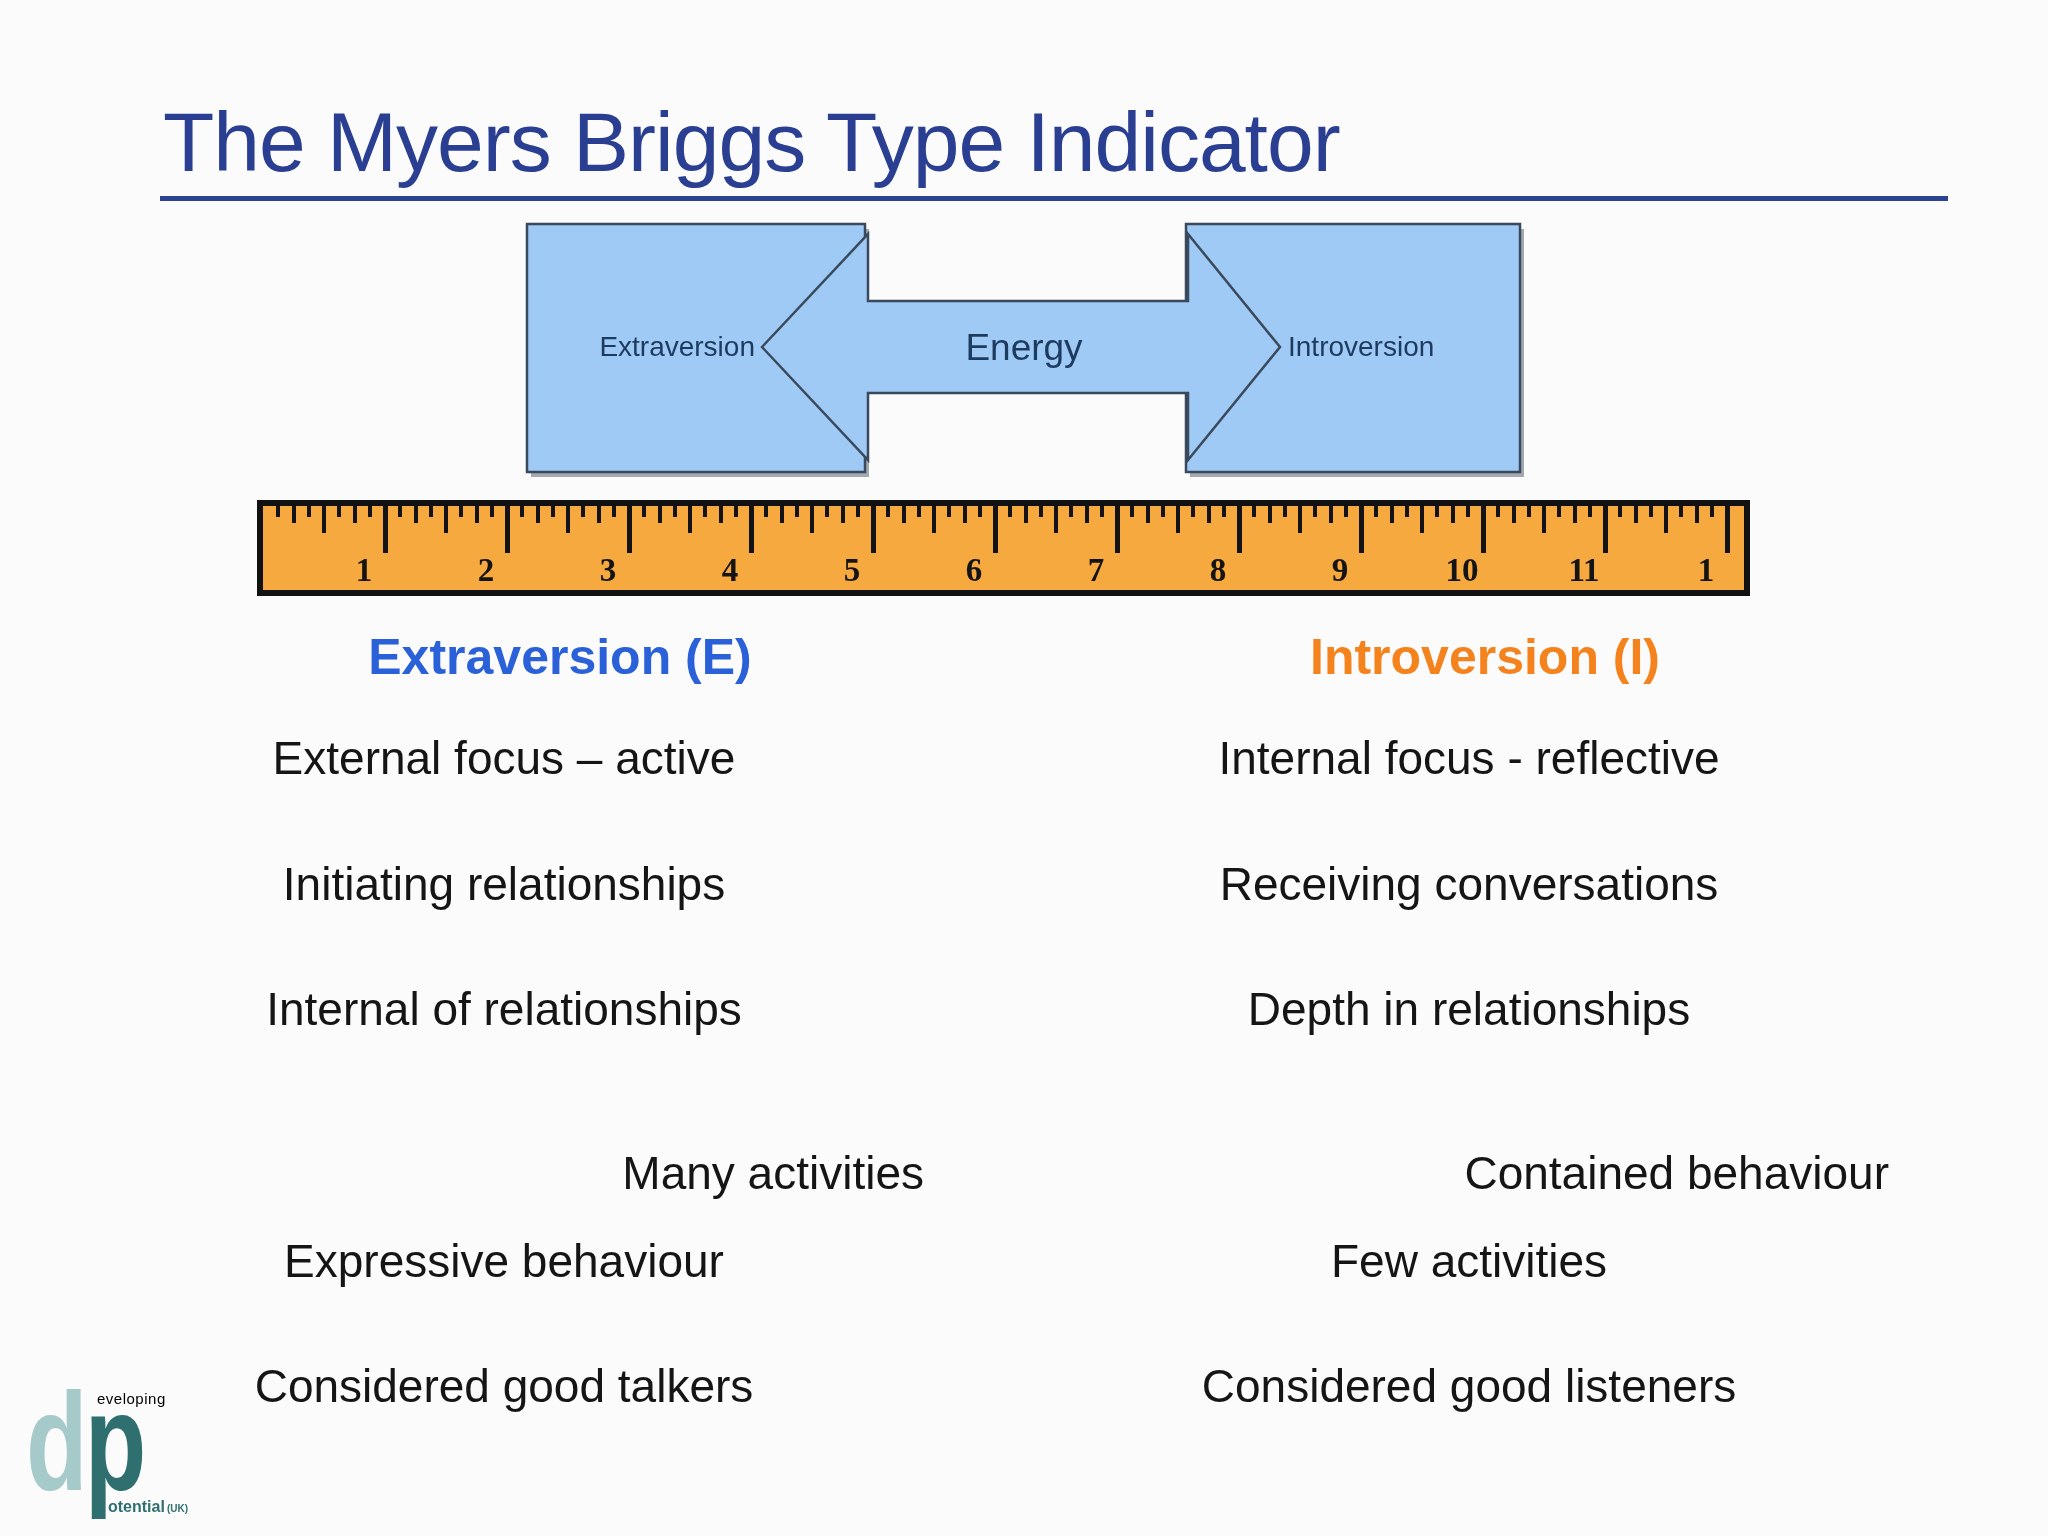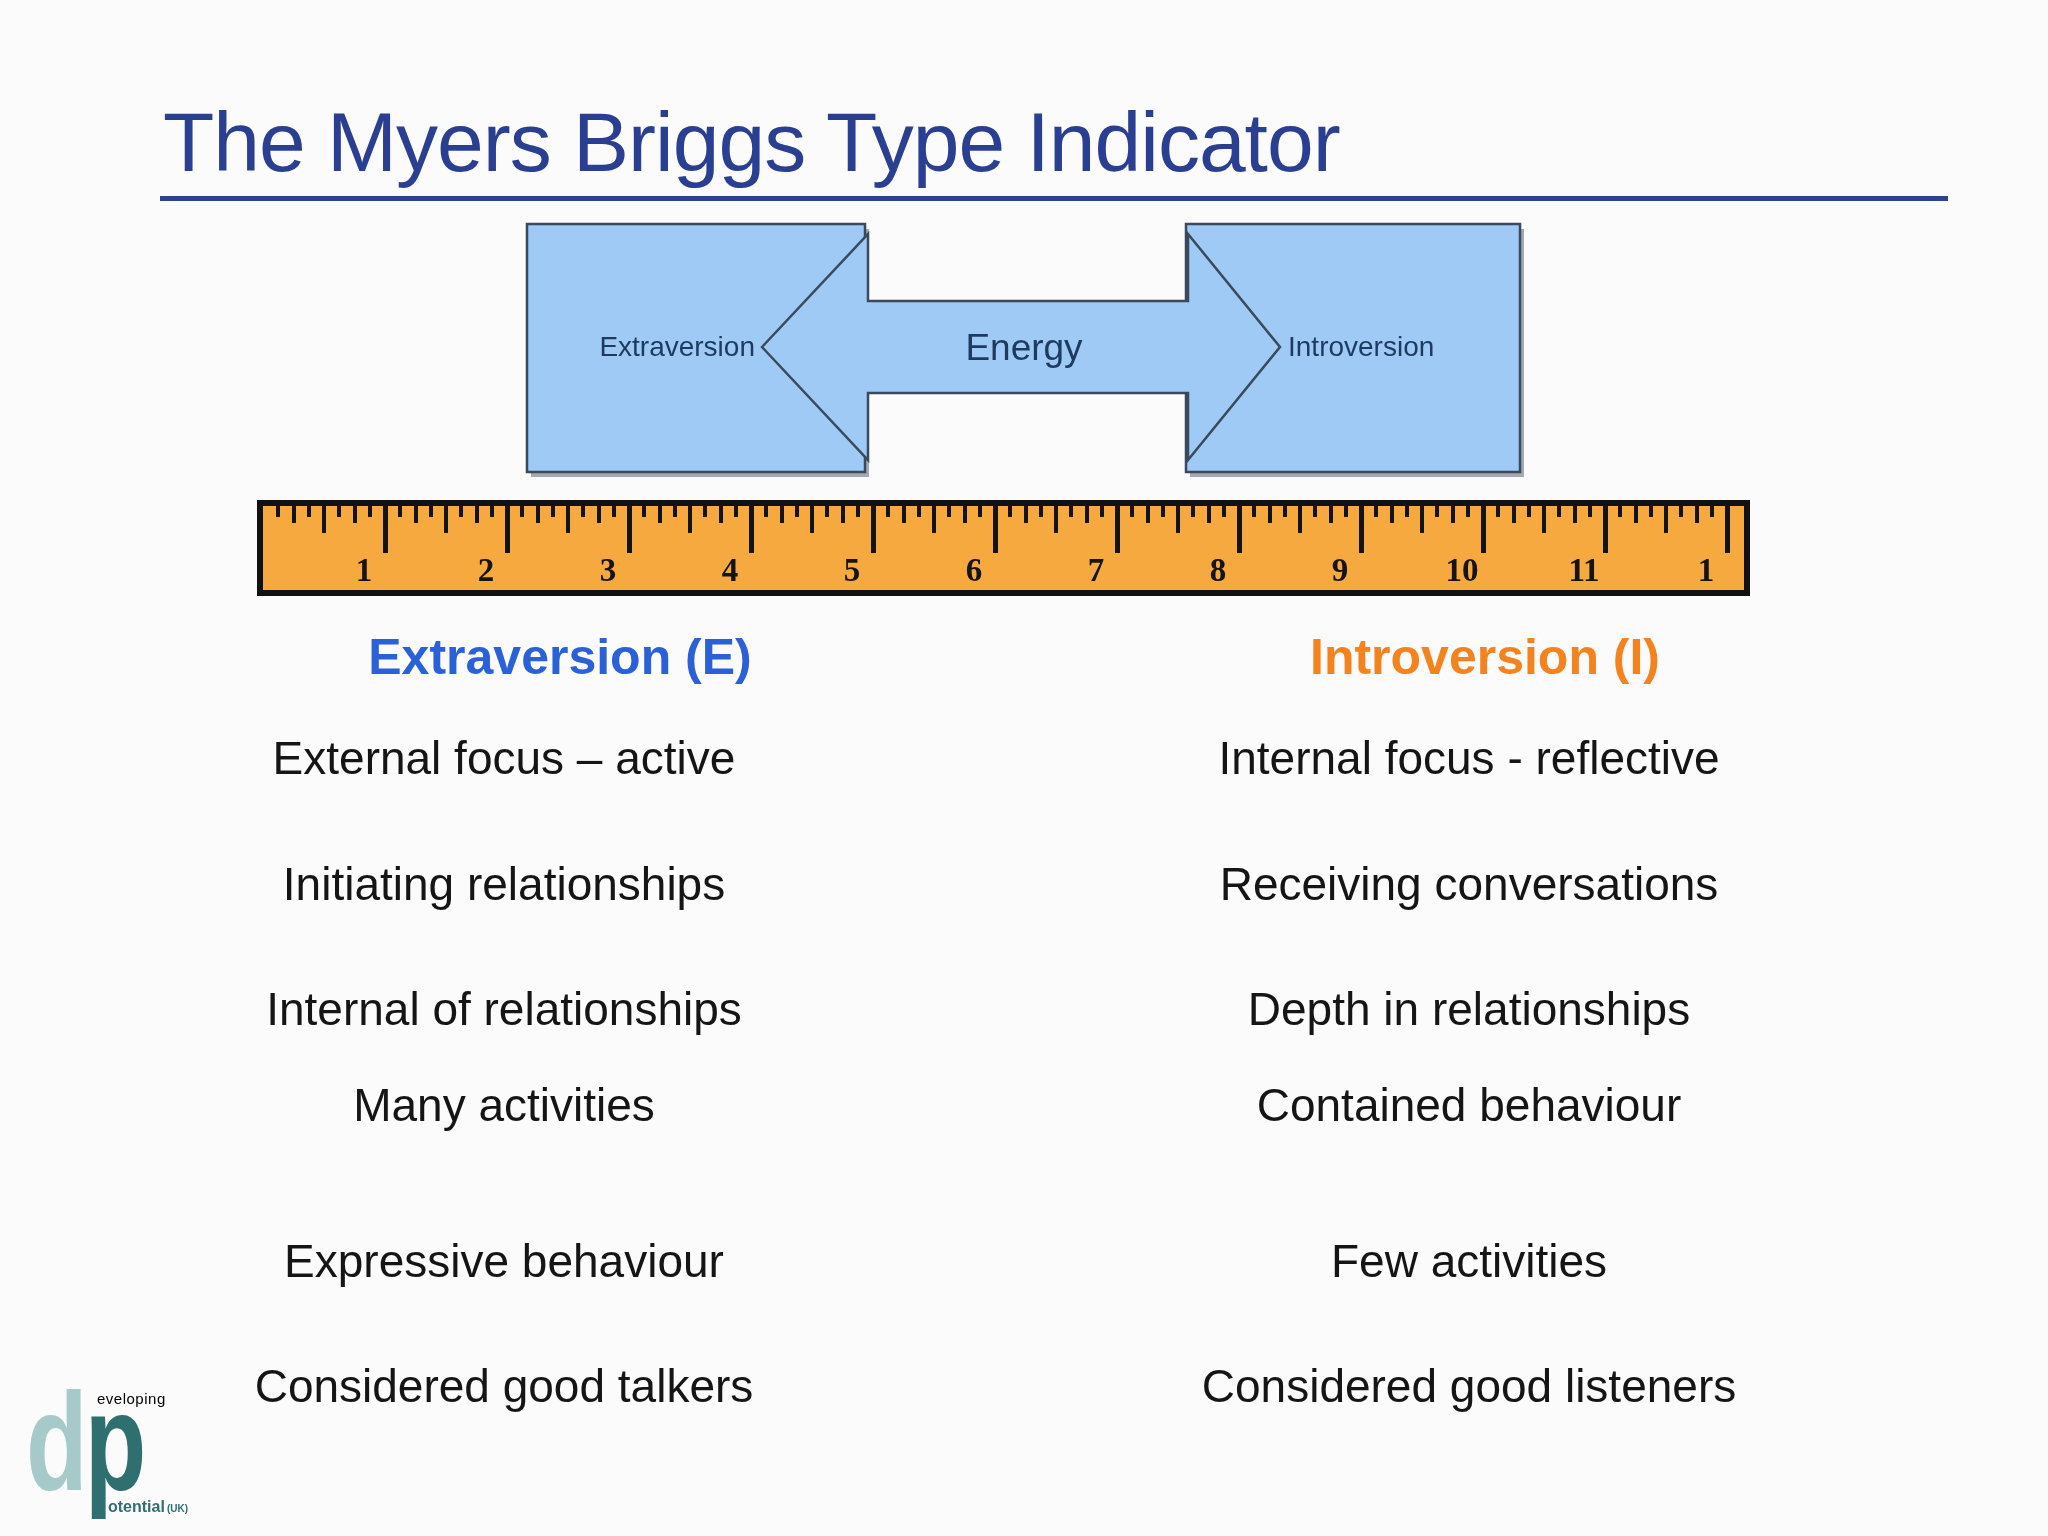--- a/index.html
+++ b/index.html
@@ -45,21 +45,21 @@
   .items{position:absolute;top:0;height:100%;width:840px;text-decoration:underline;}
   .items.left{left:84px;}
   .items.right{left:1049px;}
   .item{
     position:absolute;width:100%;text-align:center;
     font-size:46px;color:#151515;line-height:1.15;white-space:nowrap;
   }
   .item:nth-child(1){top:732px;}
   .item:nth-child(2){top:858px;}
   .item:nth-child(3){top:983px;}
-  .item:nth-child(4){top:1079px;}
+  .item:nth-child(4){top:1147px;text-align:right;}
   .item:nth-child(5){top:1235px;}
   .item:nth-child(6){top:1360px;}
   .logo{position:absolute;left:0;top:1360px;width:260px;height:176px;}
   .logo-letters{
     position:absolute;left:26px;top:12px;font-size:140px;font-weight:bold;
     line-height:1;letter-spacing:-4px;transform:scaleX(0.72);
     transform-origin:left top;white-space:nowrap;
   }
   .logo-d{color:#a6caca;}
   .logo-p{color:#2f6f6f;}

